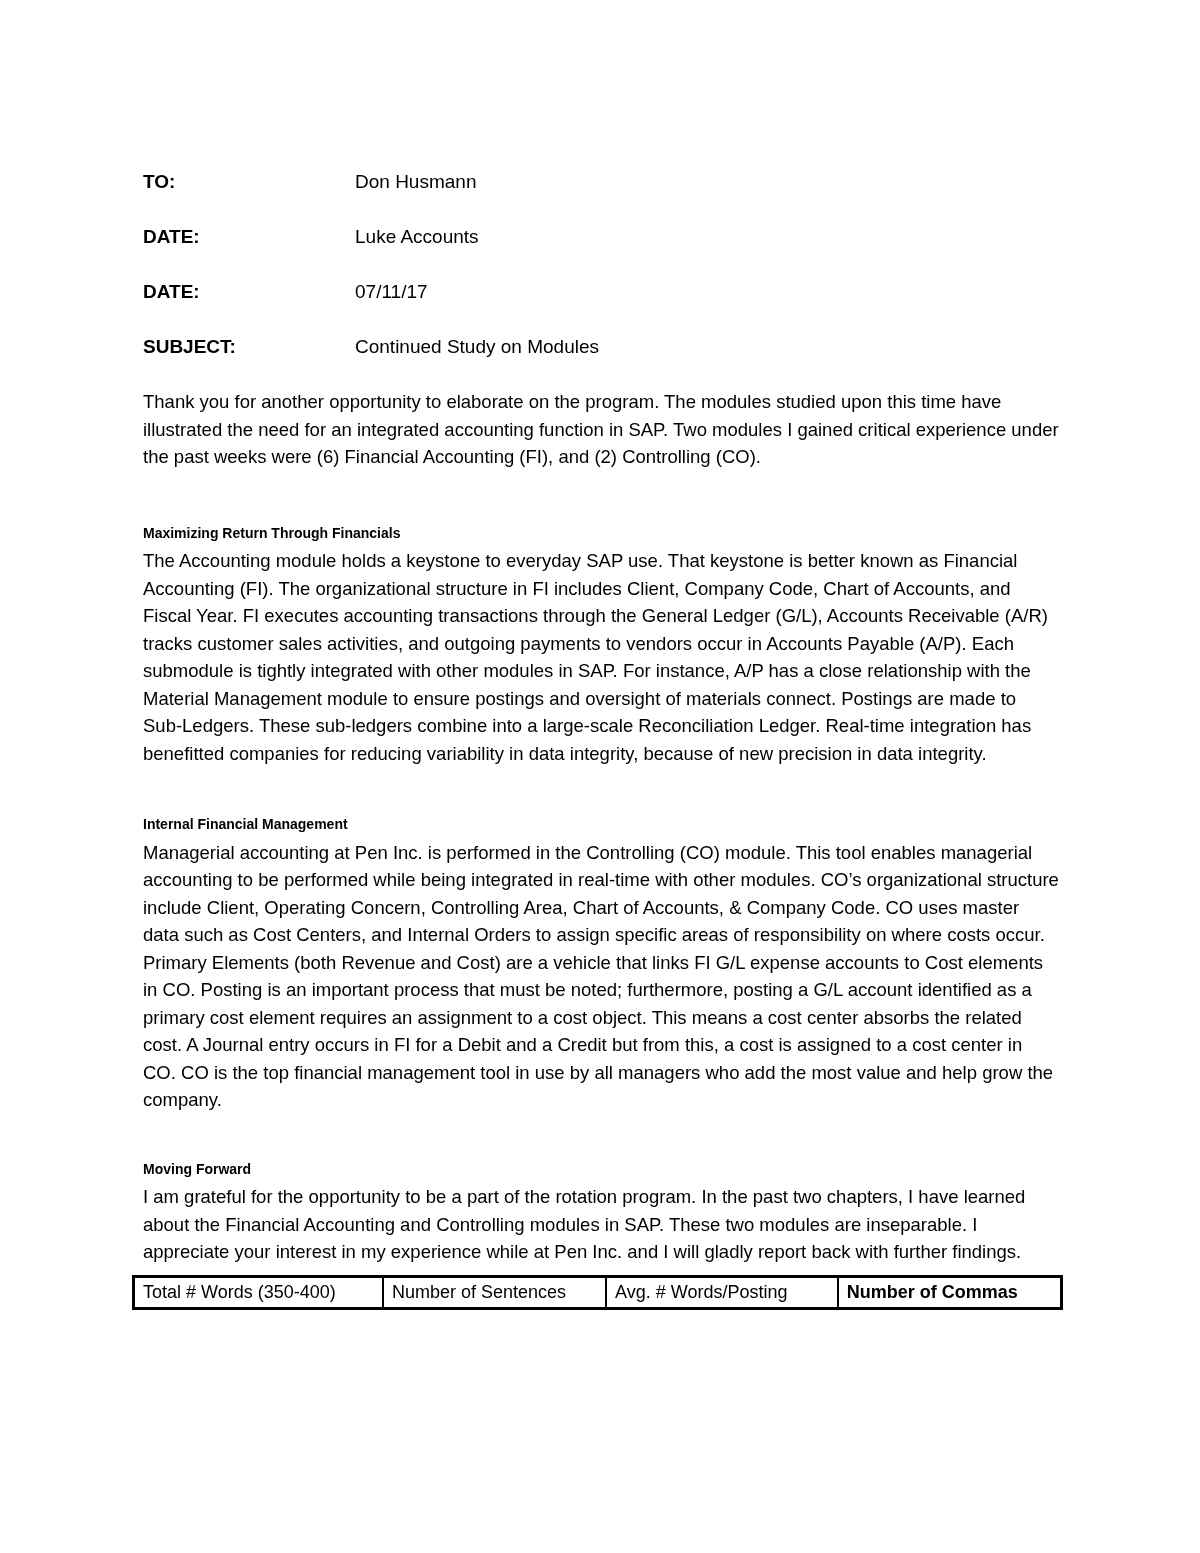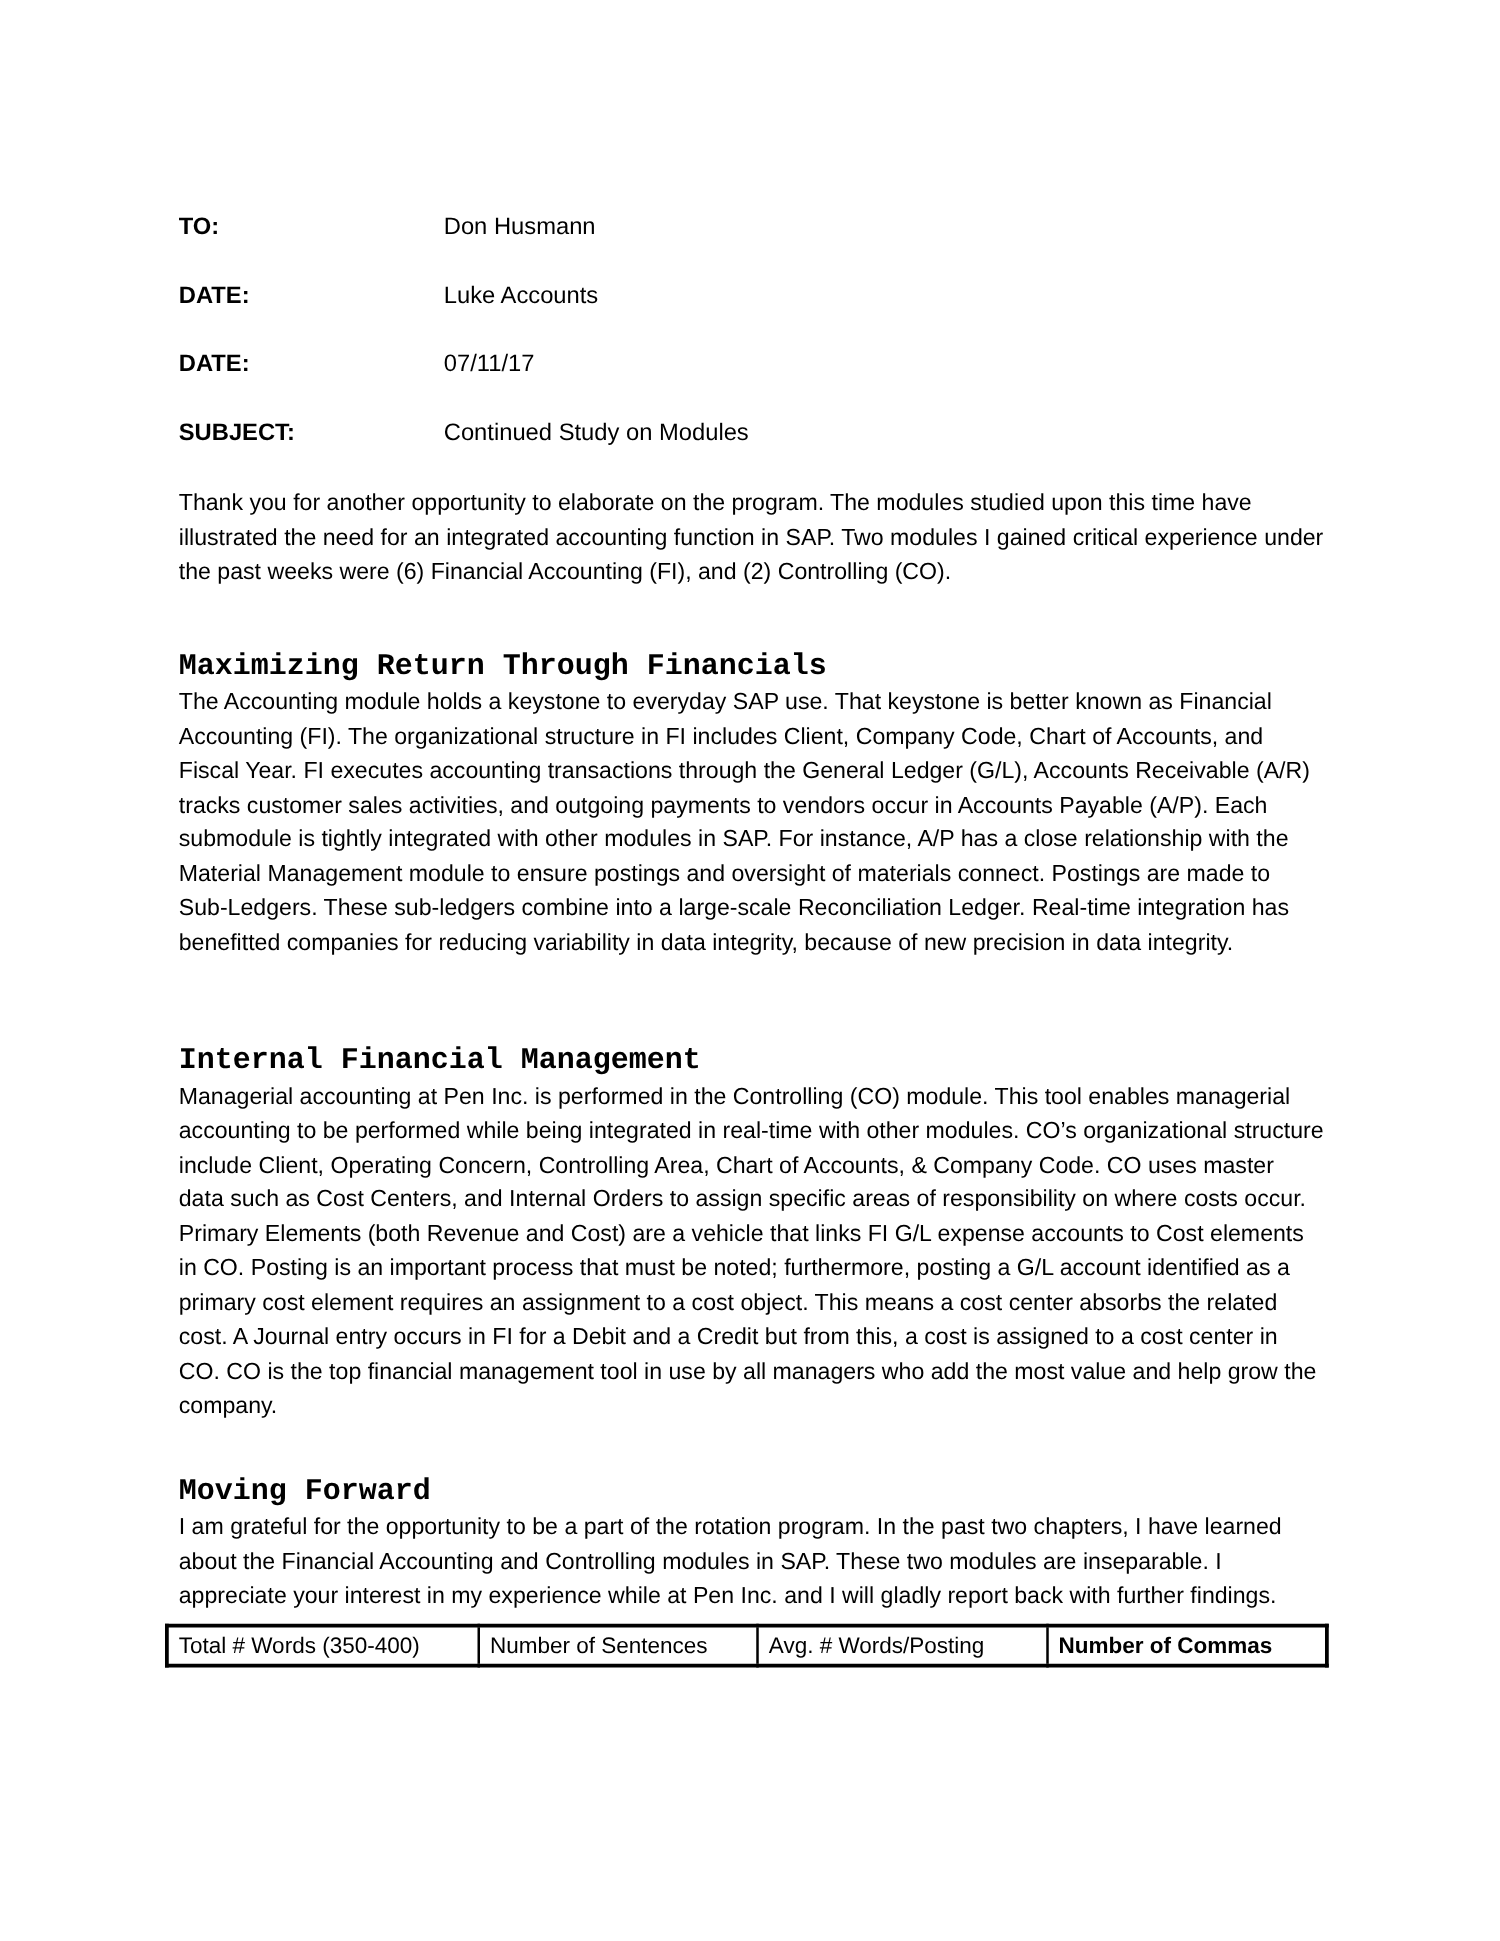--- a/index.html
+++ b/index.html
@@ -39,28 +39,27 @@
   }
   .para {
     margin: 0;
     font-size: 18.5px;
     line-height: 27.5px;
     text-align: left;
   }
   .section {
     margin-top: 49px;
   }
-  .section-2 { margin-top: 68px; }
+  .section-2 { margin-top: 44px; }
   .section-3 { margin-top: 42px; }
   .section-heading {
-    font-size: 24px;
+    font-size: 14px;
     font-weight: bold;
     line-height: 27.5px;
     margin: 0;
-    font-family: Liberation Mono, monospace;
   }
   .stats-table {
     border-collapse: collapse;
     margin-top: 9px;
     margin-left: -11px;
     width: 931px;
     table-layout: fixed;
   }
   .stats-table td {
     border: 2px solid #000000;

